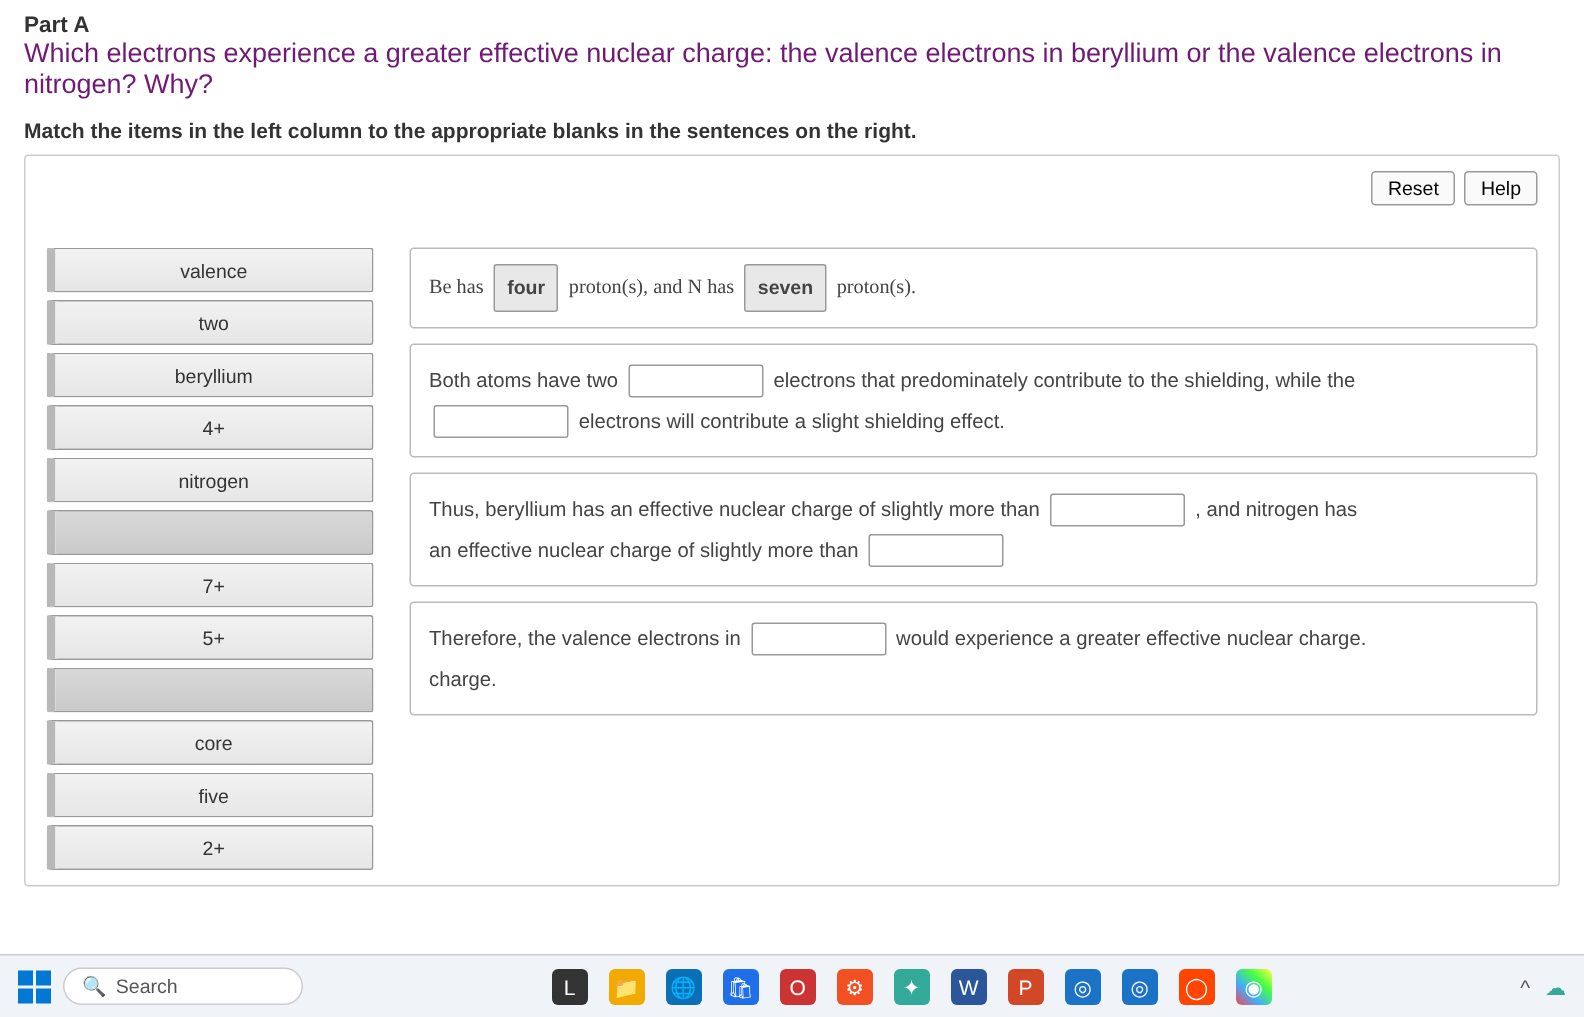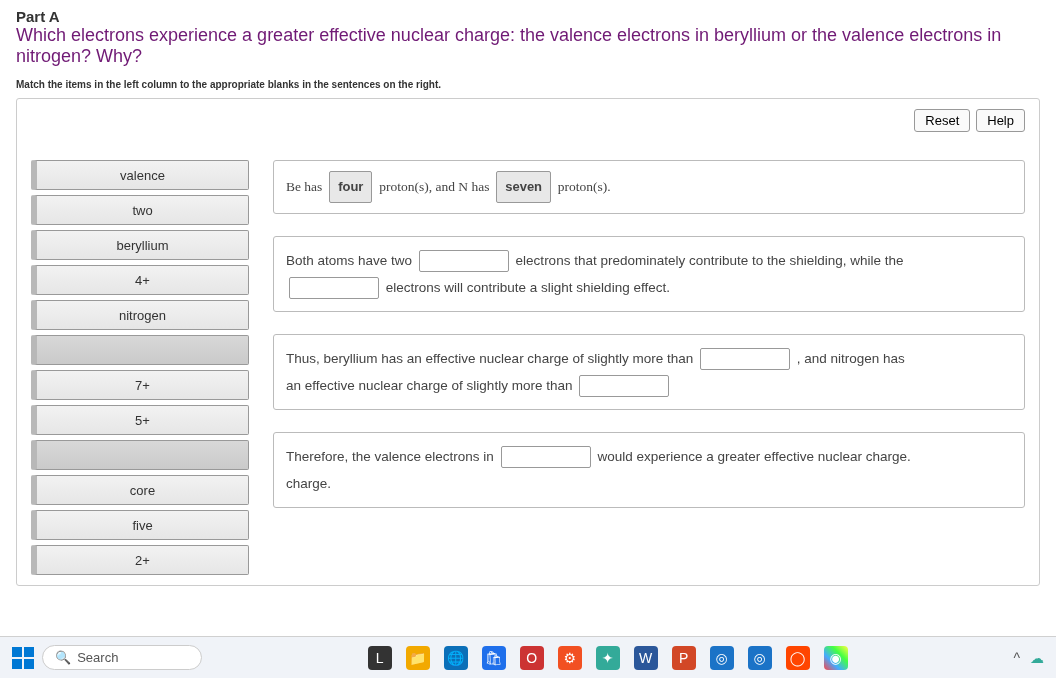--- a/index.html
+++ b/index.html
@@ -20,21 +20,21 @@
   .part-title {
     font-weight: bold;
     font-size: 15px;
   }
   .question {
     font-size: 18px;
     margin-bottom: 12px;
     color: #701a75;
   }
   .instruction {
-    font-size: 10px;
+    font-size: 14px;
     font-weight: bold;
     margin-bottom: 8px;
   }
   .work-area {
     border: 1px solid #ccc;
     border-radius: 3px;
     padding: 10px 14px 10px 14px;
     background: #fff;
     position: relative;
   }
@@ -77,21 +77,21 @@
     align-items:center;
     justify-content:center;
   }
   .drag-item.empty {
     background: linear-gradient(#d8d8d8,#cacaca);
   }
   .right-col {
     flex: 1;
     display: flex;
     flex-direction: column;
-    gap: 22px;
+    gap: 10px;
   }
   .sentence-box {
     border: 1px solid #bbb;
     border-radius: 3px;
     padding: 10px 12px;
     font-size: 13.5px;
     line-height: 2;
     color: #444;
   }
   .filled-slot {

